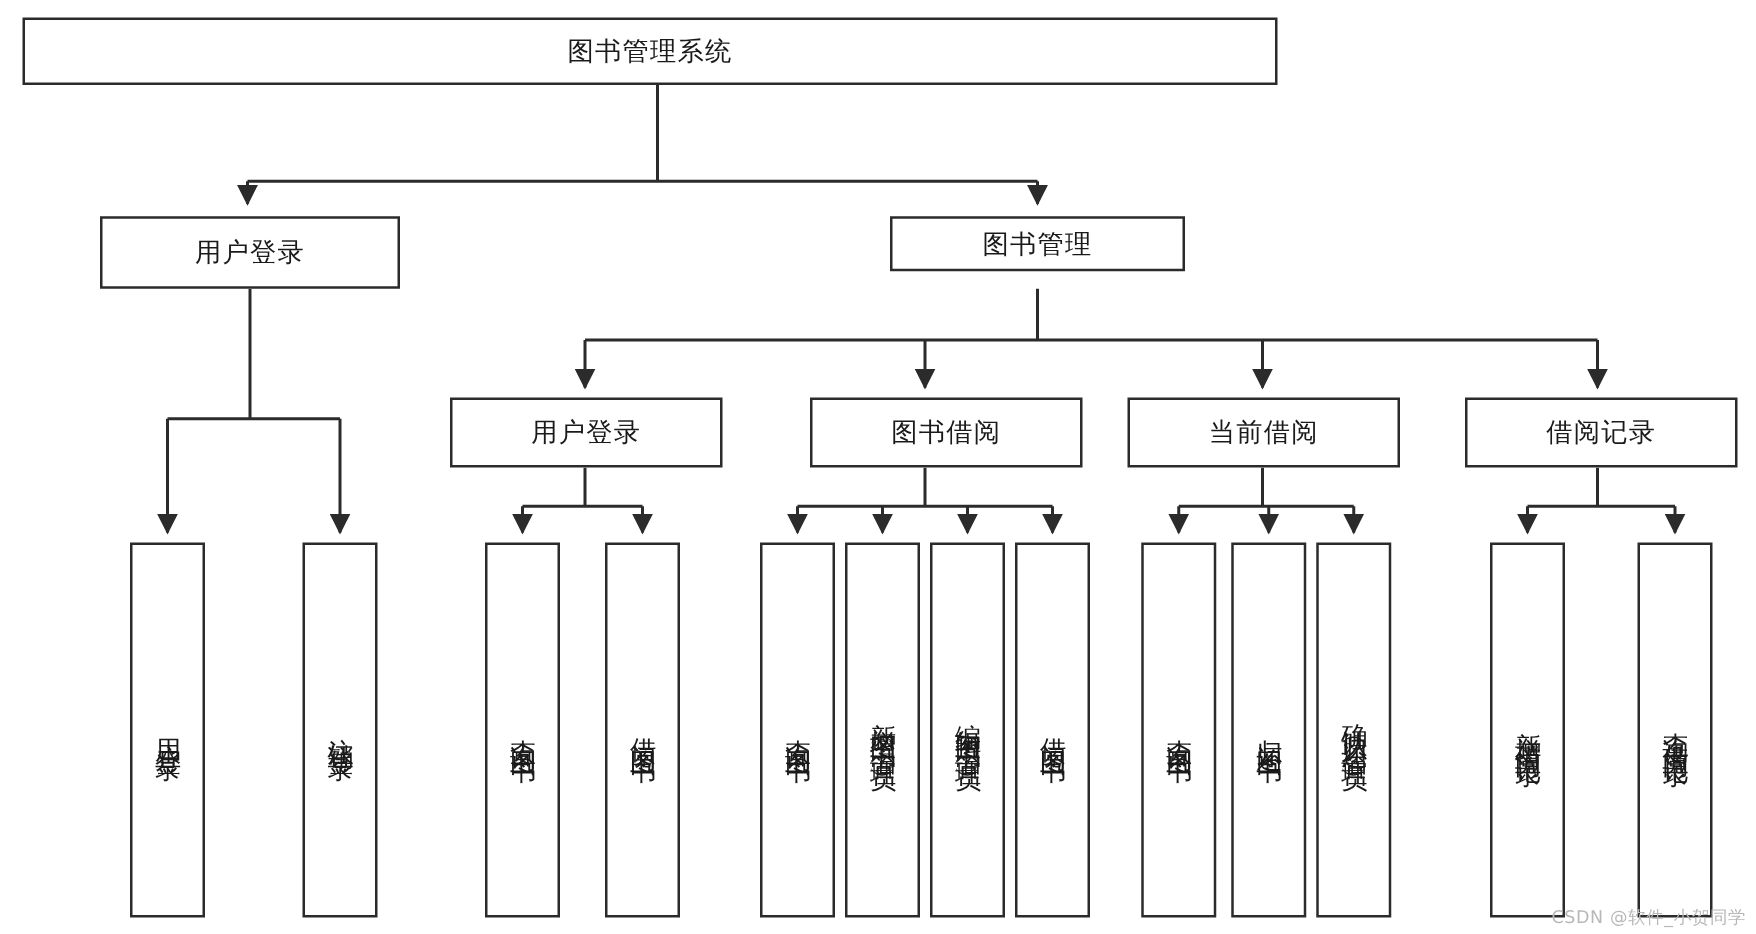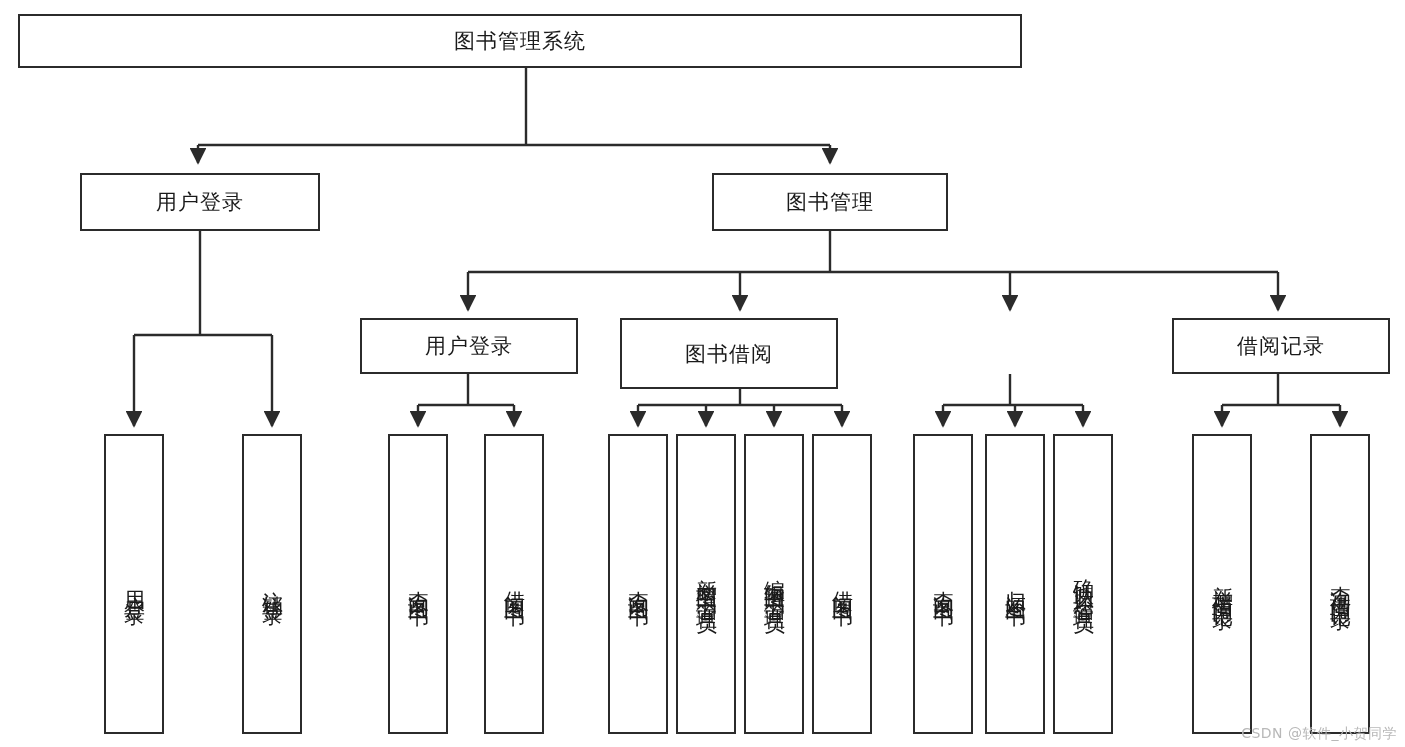--- a/index.html
+++ b/index.html
@@ -119,29 +119,32 @@
     </g>
   </svg>
 
   <div class="node horizontal" style="left: 18px; top: 14px; width: 1004px; height: 54px;">
     <span class="hlabel">图书管理系统</span>
   </div>
 
   <div class="node horizontal" style="left: 80px; top: 173px; width: 240px; height: 58px;">
     <span class="hlabel">用户登录</span>
   </div>
-  <div class="node horizontal" style="left: 712px; top: 173px; width: 236px; height: 58px;">
+  <div class="node horizontal" style="left: 712px; top: 173px; width: 236px; height: 44px;">
     <span class="hlabel">图书管理</span>
   </div>
 
   <div class="node horizontal" style="left: 360px; top: 318px; width: 218px; height: 56px;">
     <span class="hlabel">用户登录</span>
   </div>
-  <div class="node horizontal" style="left: 620px; top: 318px; width: 218px; height: 71px;">
+  <div class="node horizontal" style="left: 648px; top: 318px; width: 218px; height: 56px;">
     <span class="hlabel">图书借阅</span>
+  </div>
+  <div class="node horizontal" style="left: 902px; top: 318px; width: 218px; height: 56px;">
+    <span class="hlabel">当前借阅</span>
   </div>
   <div class="node horizontal" style="left: 1172px; top: 318px; width: 218px; height: 56px;">
     <span class="hlabel">借阅记录</span>
   </div>
 
   <div class="node vertical" style="left: 104px; top: 434px; width: 60px; height: 300px;">
     <span class="vlabel">用户登录</span>
   </div>
   <div class="node vertical" style="left: 242px; top: 434px; width: 60px; height: 300px;">
     <span class="vlabel">注销登录</span>

